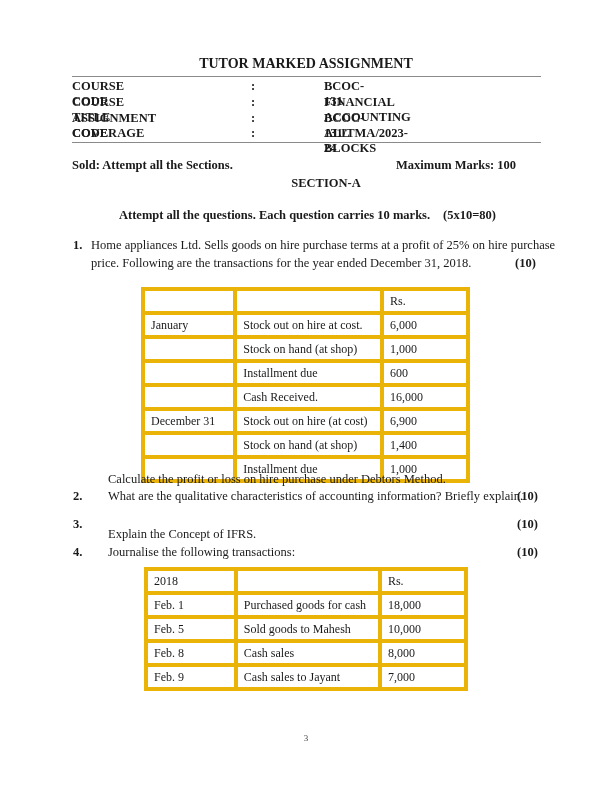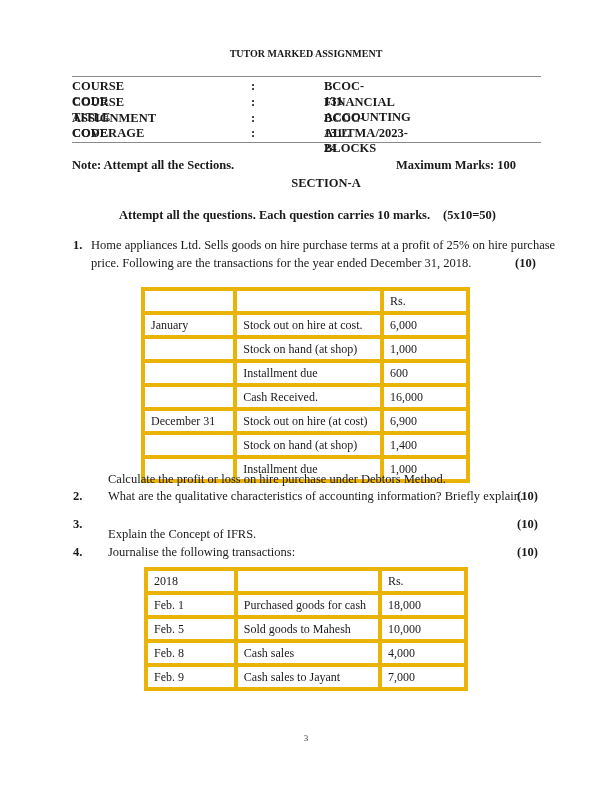--- a/index.html
+++ b/index.html
@@ -1,20 +1,20 @@
 <!DOCTYPE html>
 <html><head>
 <meta charset="utf-8">
 <style>
   html, body { margin: 0; padding: 0; background: #ffffff; }
   body { width: 612px; height: 792px; position: relative; overflow: hidden;
          font-family: "Liberation Serif", "DejaVu Serif", serif; color: #1a1a1a; }
   .abs { position: absolute; white-space: nowrap; }
   .b { font-weight: bold; }
-  .title { left: 0; width: 612px; text-align: center; top: 48px; font-size: 10px; }
+  .title { left: 0; width: 612px; text-align: center; top: 56px; font-size: 14px; }
   .rule { position: absolute; left: 72px; width: 469px; height: 0; border-top: 1.5px solid #8a8a8a; }
   .meta-row { position: absolute; left: 72px; font-size: 12.5px; font-weight: bold; height: 16px; }
   .meta-row .k { position: absolute; left: 0; }
   .meta-row .c { position: absolute; left: 179px; }
   .meta-row .v { position: absolute; left: 252px; }
   .fs { font-size: 12.5px; }
   .q { font-size: 12.5px; }
   table.tbl { position: absolute; border-collapse: collapse; font-size: 12px; }
   table.tbl td { border: 4px solid #eab308; padding: 0 6px; vertical-align: top; line-height: 20px; }
   .pagenum { left: 0; width: 612px; text-align: center; top: 733px; font-size: 9px; color: #444; }
@@ -42,27 +42,27 @@
   <span class="v">BCOC-131/TMA/2023-24</span>
 </div>
 <div class="meta-row" style="top:126px;">
   <span class="k">COVERAGE</span>
   <span class="c">:</span>
   <span class="v">ALL BLOCKS</span>
 </div>
 
 <div class="rule" style="top:142px;"></div>
 
-<div class="abs fs b" style="left:72px; top:158px;">Note: Attempt all the Sections.</div>
+<div class="abs fs b" style="left:72px; top:158px;">Sold: Attempt all the Sections.</div>
 <div class="abs fs b" style="left:396px; top:158px;">Maximum Marks: 100</div>
 
 <div class="abs fs b" style="left:0; width:612px; text-align:center; top:176px;margin-left:20px;">SECTION-A</div>
 
 <div class="abs fs b" style="left:119px; top:208px;">Attempt all the questions. Each question carries 10 marks.</div>
-<div class="abs fs b" style="left:443px; top:208px;">(5x10=50)</div>
+<div class="abs fs b" style="left:443px; top:208px;">(5x10=80)</div>
 
 <div class="abs q b" style="left:73px; top:238px;">1.</div>
 <div class="abs q" style="left:91px; top:238px;">Home appliances Ltd. Sells goods on hire purchase terms at a profit of 25% on hire purchase</div>
 <div class="abs q" style="left:91px; top:256px;">price. Following are the transactions for the year ended December 31, 2018.</div>
 <div class="abs q b" style="left:515px; top:256px;">(10)</div>
 
 <table class="tbl" style="left:141px; top:287px; width:329px;">
   <colgroup>
       <col style="width:93px">
       <col style="width:149px">
@@ -144,21 +144,21 @@
     <td>18,000</td>
   </tr>
   <tr>
     <td>Feb. 5</td>
     <td>Sold goods to Mahesh</td>
     <td>10,000</td>
   </tr>
   <tr>
     <td>Feb. 8</td>
     <td>Cash sales</td>
-    <td>4,000</td>
+    <td>8,000</td>
   </tr>
   <tr>
     <td>Feb. 9</td>
     <td>Cash sales to Jayant</td>
     <td>7,000</td>
   </tr>
 </tbody>
   </table>
 
 <div class="abs pagenum">3</div>

